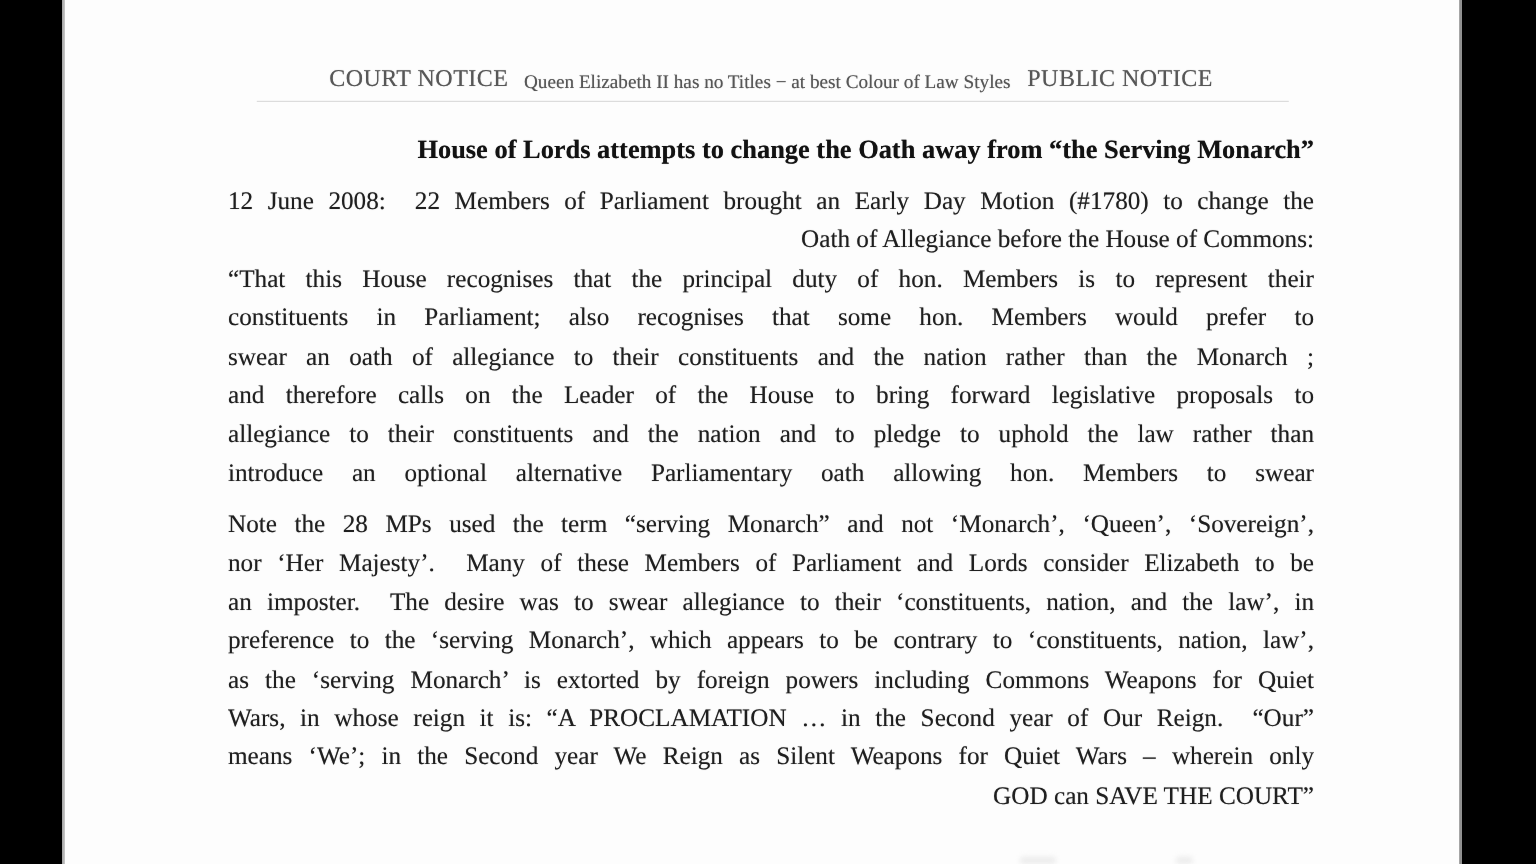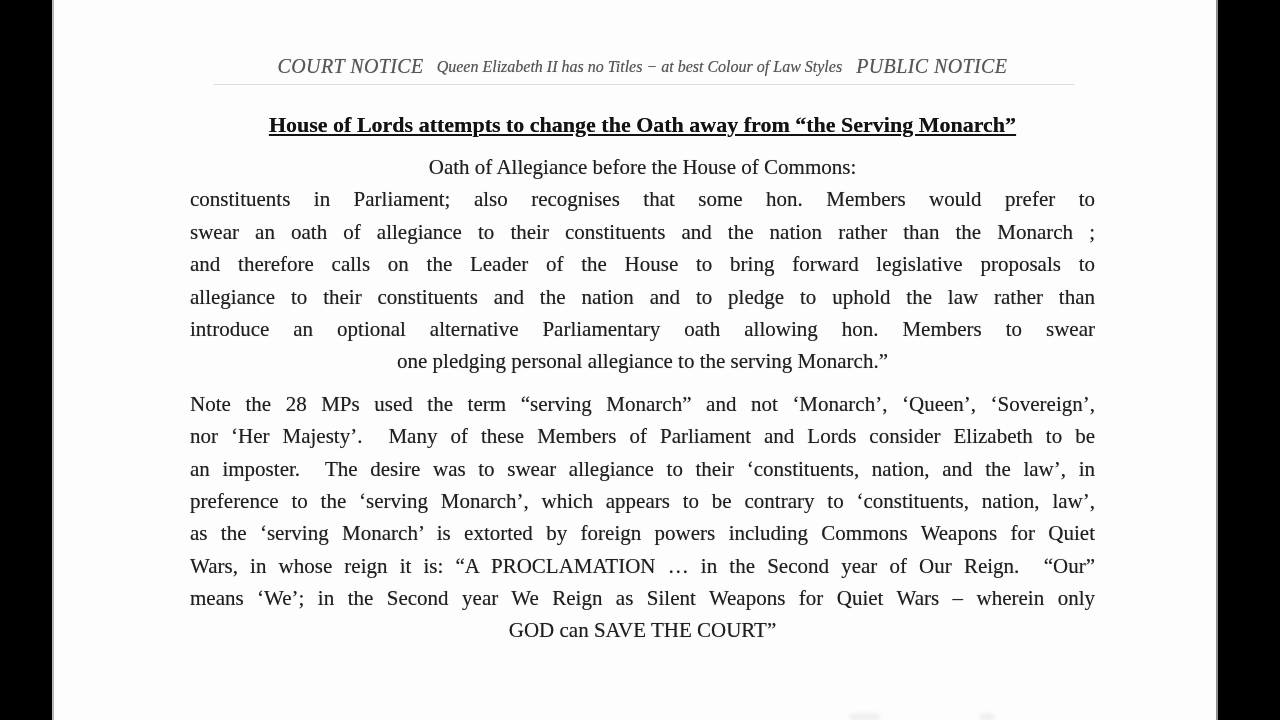--- a/index.html
+++ b/index.html
@@ -44,23 +44,22 @@
     height: 720px;
   }
   
   .notice-header {
     position: absolute;
     top: 55px;
     left: 0;
     width: 905px;
     display: flex;
     justify-content: center;
-    align-items: center;
+    align-items: flex-end;
     color: #575757;
-    font-style: italic;
     text-shadow: 0 0 0.7px rgba(60,60,60,0.55);
     white-space: nowrap;
   }
   .notice-header .hdr-left,
   .notice-header .hdr-right {
     font-size: 20px;
     letter-spacing: 0.4px;
   }
   .notice-header .hdr-center {
     font-size: 16px;
@@ -73,44 +72,43 @@
     width: 860px;
     height: 1px;
     background: #dcdcdc;
   }
   
   .doc-title {
     position: absolute;
     top: 112px;
     left: 0;
     width: 905px;
-    text-align: center;
+    text-align: right;
     font-size: 22px;
     font-weight: bold;
     color: #121212;
     text-shadow: 0 0 0.6px rgba(0,0,0,0.6);
     white-space: nowrap;
-    text-decoration: underline;
   }
   
   .doc-body {
     position: absolute;
     top: 151px;
     left: 0;
     width: 905px;
     font-size: 21px;
     color: #1f1f1f;
     text-shadow: 0 0 0.7px rgba(20,20,20,0.5);
   }
   .para { margin: 0; }
   .para + .para.gap { margin-top: 10px; }
   .tline {
     line-height: 32.4px;
     height: 32.4px;
-    text-align: center;
+    text-align: right;
     overflow: hidden;
   }
   .tline.just {
     text-align: justify;
     text-align-last: justify;
   }
   
   .cutoff-artifact {
     position: absolute;
     bottom: 0;
@@ -137,29 +135,30 @@
         <span class="hdr-center">Queen Elizabeth II has no Titles − at best Colour of Law Styles</span>
         <span class="hdr-right">PUBLIC NOTICE</span>
       </div>
 
       <div class="header-rule"></div>
 
       <div class="doc-title">House of Lords attempts to change the Oath away from “the Serving Monarch”</div>
 
       <div class="doc-body">
         <div class="para">
+            <div class="tline just">12 June 2008:&nbsp; 22 Members of Parliament brought an Early Day Motion (#1780) to change the</div>
             <div class="tline">Oath of Allegiance before the House of Commons:</div>
           </div>
         <div class="para">
+            <div class="tline just">“That this House recognises that the principal duty of hon. Members is to represent their</div>
             <div class="tline just">constituents in Parliament; also recognises that some hon. Members would prefer to</div>
             <div class="tline just">swear an oath of allegiance to their constituents and the nation rather than the Monarch ;</div>
             <div class="tline just">and therefore calls on the Leader of the House to bring forward legislative proposals to</div>
             <div class="tline just">allegiance to their constituents and the nation and to pledge to uphold the law rather than</div>
             <div class="tline just">introduce an optional alternative Parliamentary oath allowing hon. Members to swear</div>
-            <div class="tline">one pledging personal allegiance to the serving Monarch.”</div>
           </div>
         <div class="para gap">
             <div class="tline just">Note the 28 MPs used the term “serving Monarch” and not ‘Monarch’, ‘Queen’, ‘Sovereign’,</div>
             <div class="tline just">nor ‘Her Majesty’.&nbsp; Many of these Members of Parliament and Lords consider Elizabeth to be</div>
             <div class="tline just">an imposter.&nbsp; The desire was to swear allegiance to their ‘constituents, nation, and the law’, in</div>
             <div class="tline just">preference to the ‘serving Monarch’, which appears to be contrary to ‘constituents, nation, law’,</div>
             <div class="tline just">as the ‘serving Monarch’ is extorted by foreign powers including Commons Weapons for Quiet</div>
             <div class="tline just">Wars, in whose reign it is: “A PROCLAMATION … in the Second year of Our Reign.&nbsp; “Our”</div>
             <div class="tline just">means ‘We’; in the Second year We Reign as Silent Weapons for Quiet Wars – wherein only</div>
             <div class="tline">GOD can SAVE THE COURT”</div>

